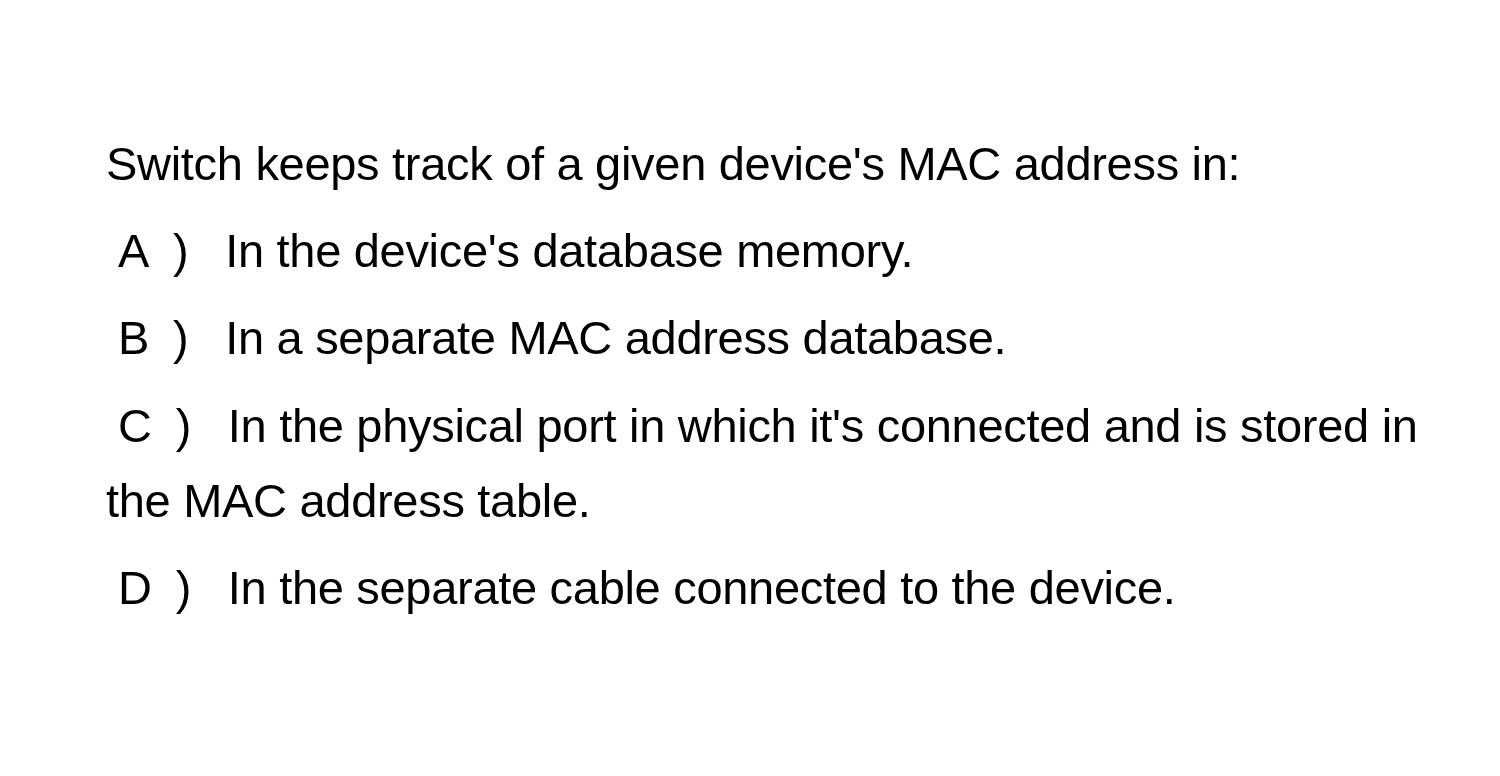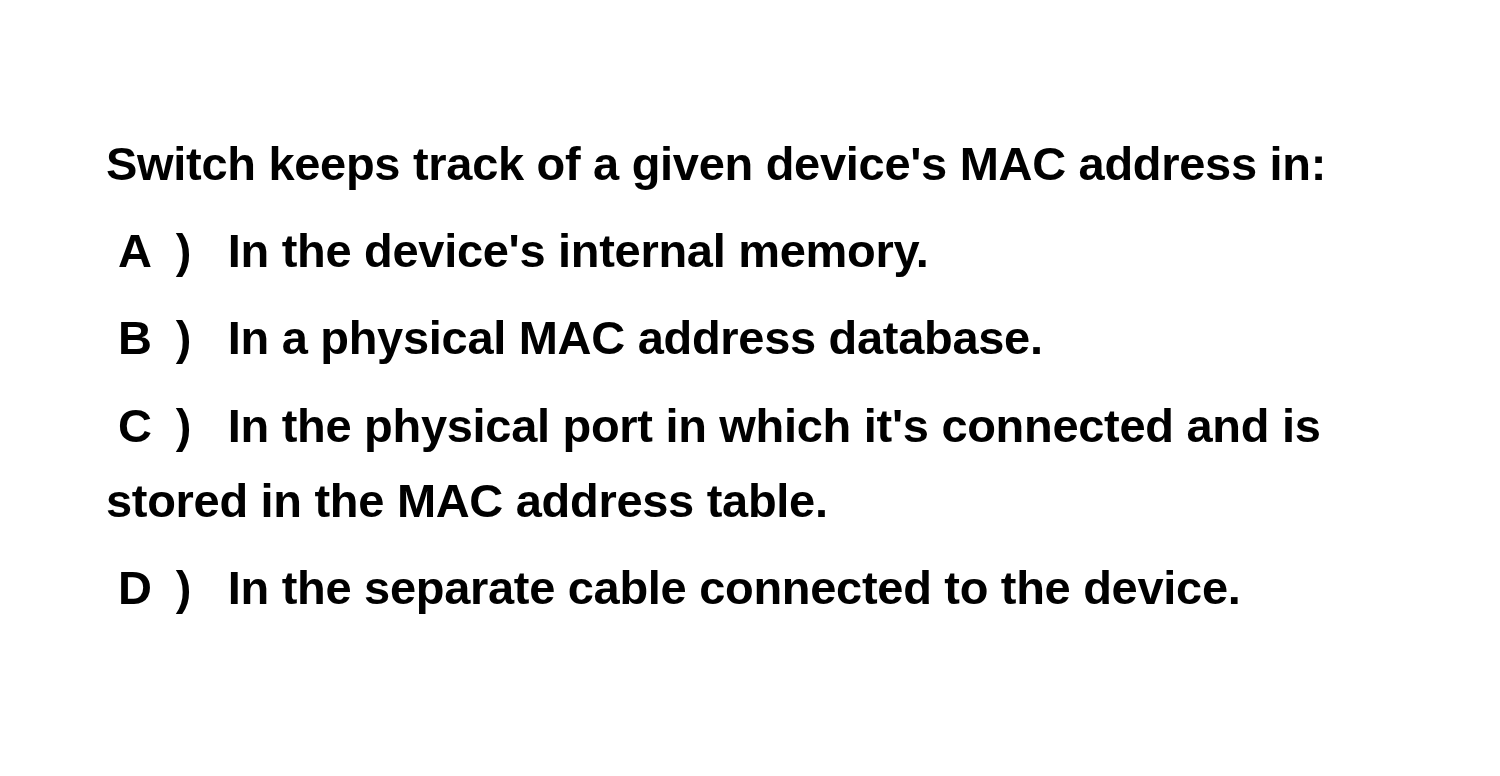--- a/index.html
+++ b/index.html
@@ -1,19 +1,18 @@
 <!DOCTYPE html>
 <html><head>
   <meta charset="utf-8">
   <style>
     * {
       margin: 12px;
       padding: 0;
       box-sizing: border-box;
-      font-weight: bold;
     }
     body {
       background: #ffffff;
       width: 1500px;
       height: 776px;
       font-family: -apple-system, BlinkMacSystemFont, "Helvetica Neue", Arial, sans-serif;
       padding: 90px 70px 70px 70px;
       color: #000000;
       font-size: 47px;
       line-height: 1.6;
@@ -25,25 +24,25 @@
     .option {
       margin-bottom: 2px;
     }
   </style>
 </head>
 <body>
 
 <div class="question-text">Switch keeps track of a given device's MAC address in:</div>
 
 <div class="option">
-  <span>A</span><span>) </span><span>In the device's internal memory.</span>
+  <span>A</span><span>) </span><span>In the device's database memory.</span>
 </div>
 
 <div class="option">
-  <span>B</span><span>) </span><span>In a physical MAC address database.</span>
+  <span>B</span><span>) </span><span>In a separate MAC address database.</span>
 </div>
 
 <div class="option">
   <span>C</span><span>) </span><span>In the physical port in which it's connected and is stored in the MAC address table.</span>
 </div>
 
 <div class="option">
   <span>D</span><span>) </span><span>In the separate cable connected to the device.</span>
 </div>
 

